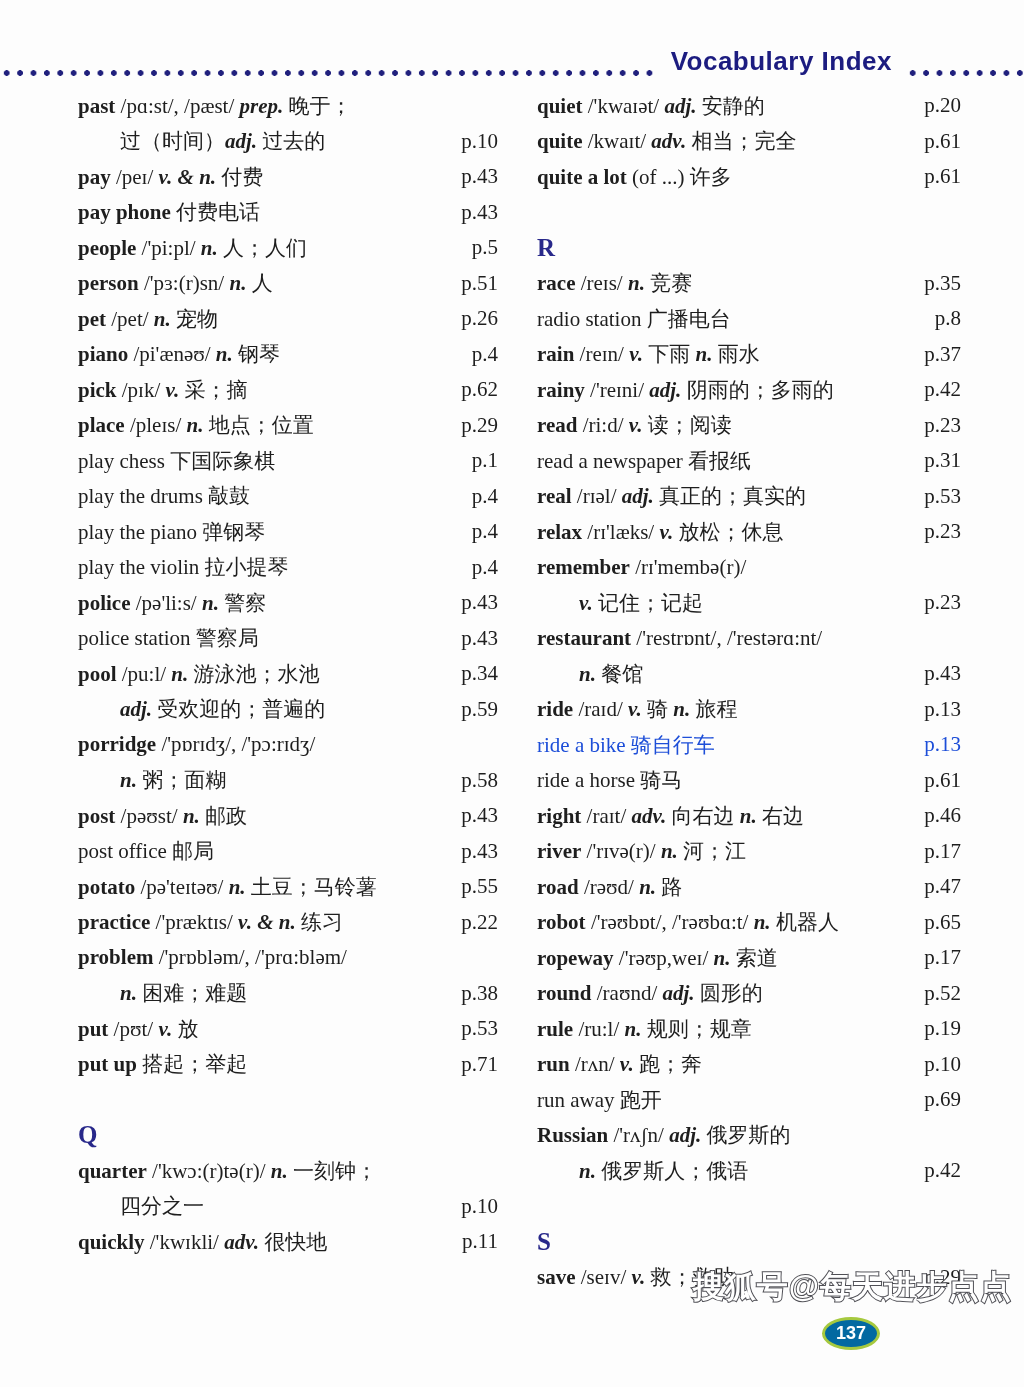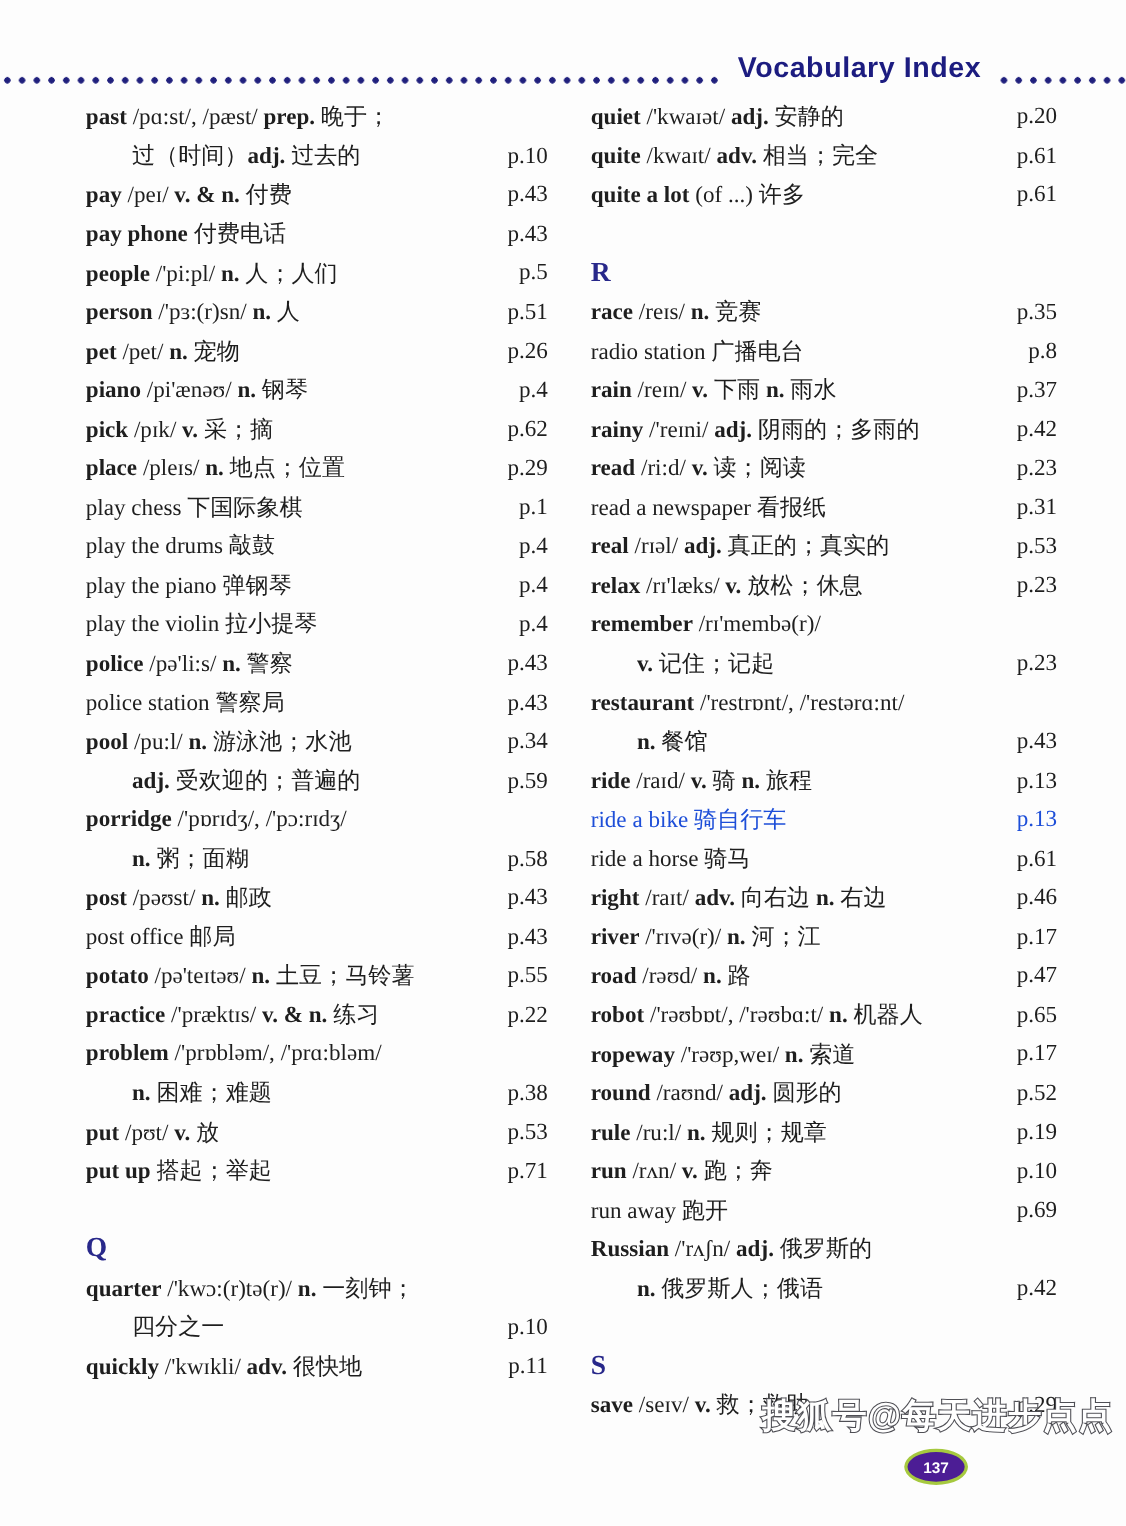--- a/index.html
+++ b/index.html
@@ -19,27 +19,27 @@
   .col{position:absolute;top:88px;}
   .colL{left:78px;width:420px;}
   .colR{left:537px;width:424px;}
   .line{height:35.5px;display:flex;align-items:center;white-space:nowrap;font-size:21px;}
   .line .txt{flex:1 1 auto;}
   .line .pg{flex:0 0 auto;margin-left:8px;}
   .line.ind .txt{padding-left:42px;}
   .line.sec{margin-top:35.5px;font-weight:bold;font-size:25px;color:#28288a;}
   .line.fade{color:#1d4ed8;gap:44px;}
   .seg-b{font-weight:bold;text-align:right;}
-  .seg-i{font-weight:600;}
+  .seg-i{font-style:italic;font-weight:600;}
   .seg-r{}
   
   .badge{position:absolute;left:822px;top:1317px;width:58px;height:33px;box-sizing:border-box;
-         background:#4c1d95;border:3px solid #a6c93f;border-radius:50%;
+         background:#0369a1;border:3px solid #a6c93f;border-radius:50%;
          display:flex;align-items:center;justify-content:center;
-         font-family:"Liberation Sans","DejaVu Sans",sans-serif;font-weight:bold;font-size:14px;color:#ffffff;}
+         font-family:"Liberation Sans","DejaVu Sans",sans-serif;font-weight:bold;font-size:18px;color:#ffffff;}
   
   .watermark{position:absolute;right:12px;top:1266px;
          font-family:"Liberation Sans","DejaVu Sans",sans-serif;font-weight:bold;font-size:31px;
          letter-spacing:1px;color:#ffffff;-webkit-text-stroke:2px #4f4f55;paint-order:stroke fill;}
 </style>
 </head>
 <body>
 
 <div class="page">
 

